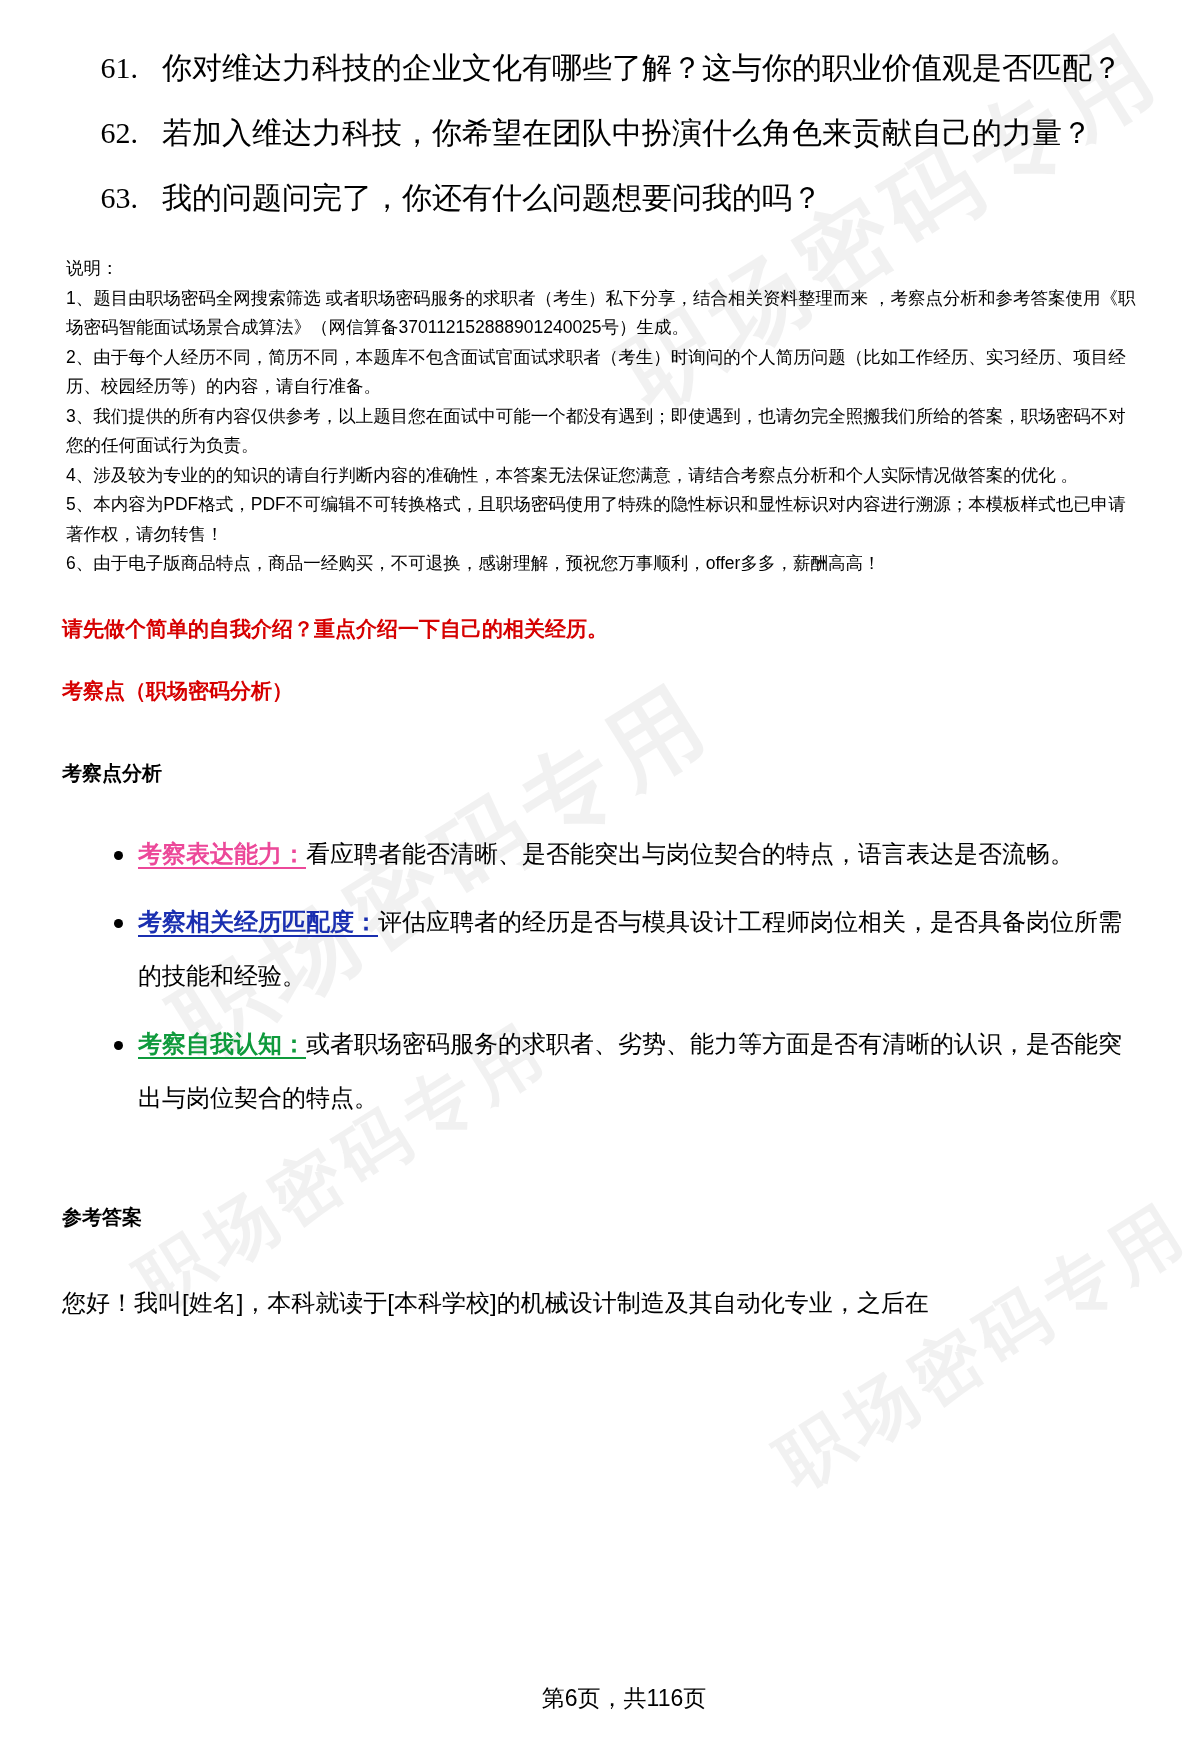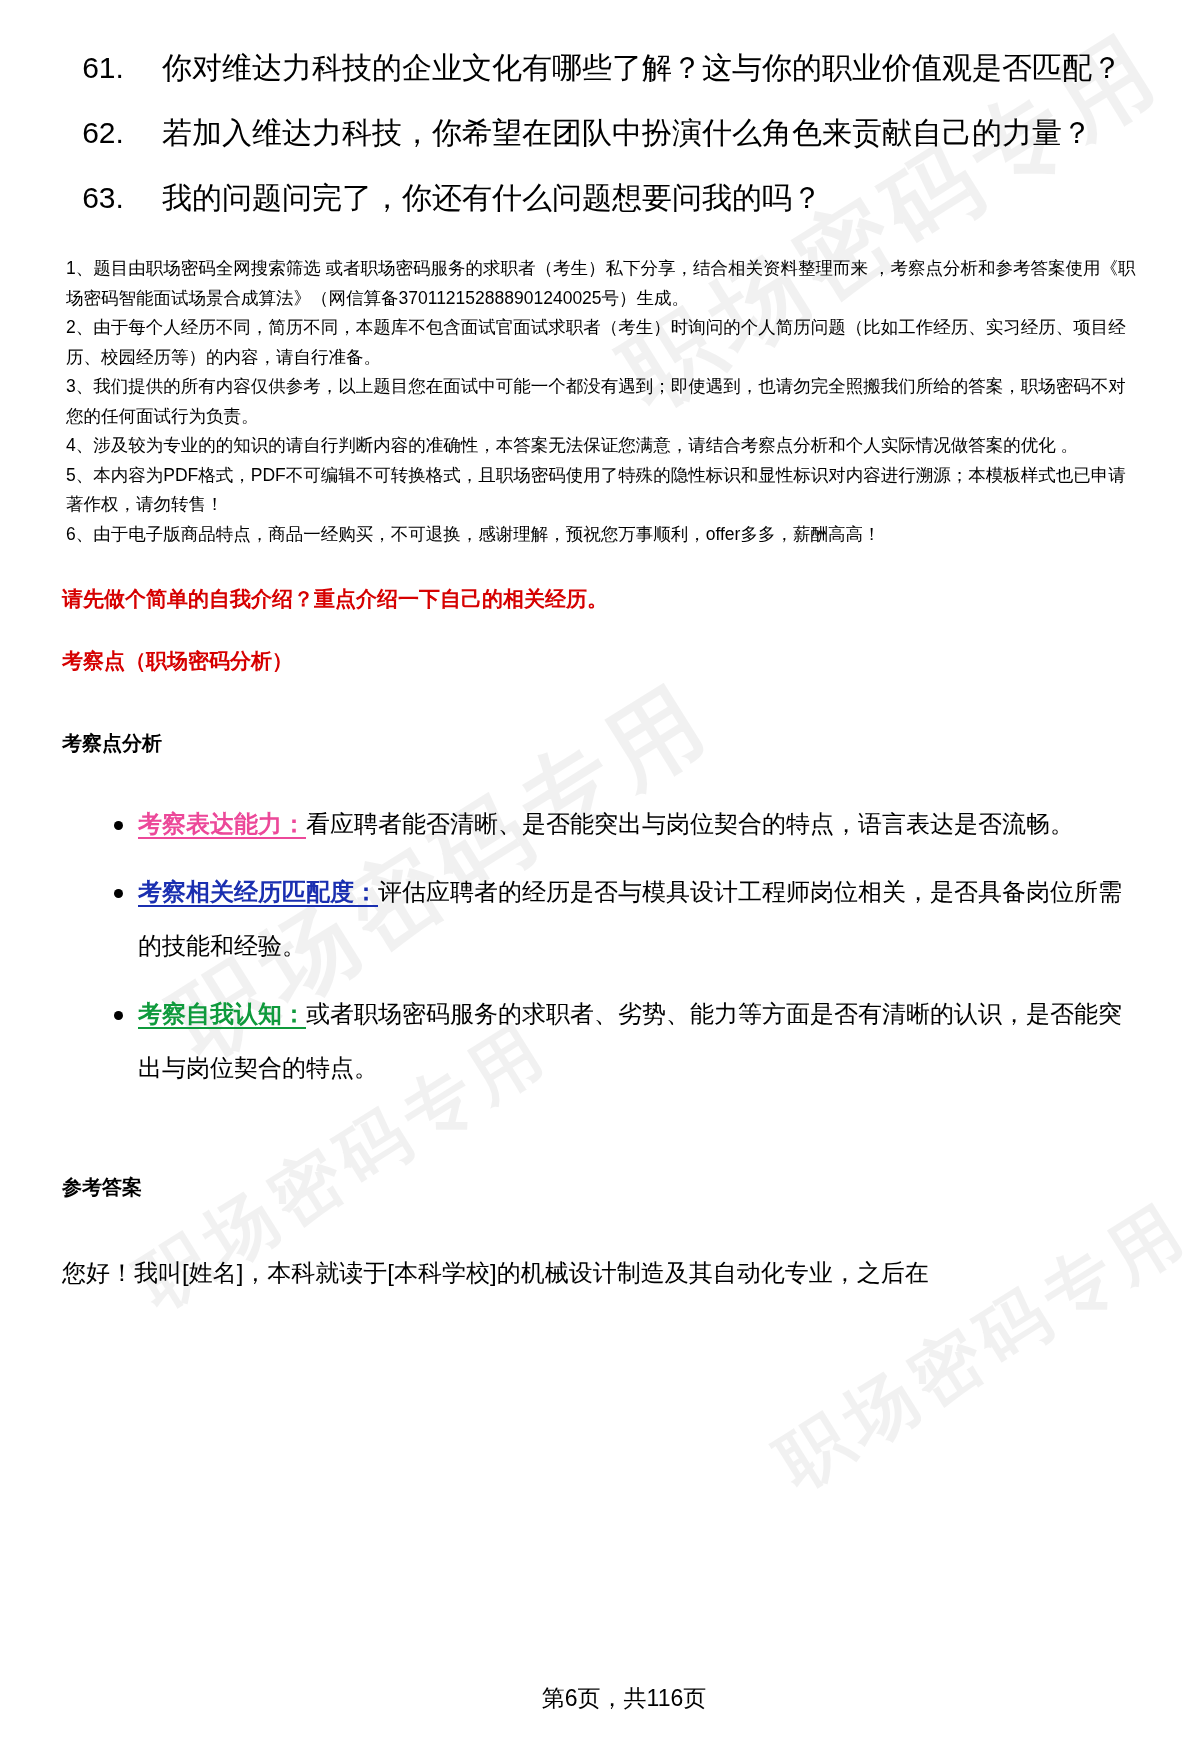--- a/index.html
+++ b/index.html
@@ -51,23 +51,24 @@
   }
   .qitem {
     display: flex;
     align-items: flex-start;
     font-size: 30px;
     line-height: 52px;
     margin-bottom: 13px;
   }
   .qnum {
     flex: 0 0 76px;
-    text-align: center;
+    text-align: right;
     padding-left: 6px;
     box-sizing: border-box;
+    font-family: Liberation Serif, serif;
   }
   .qtext {
     flex: 1 1 auto;
     padding-right: 10px;
     margin-left: 24px;
   }
   #q-start { padding-top: 42px; }
 
   
   .notes {
@@ -173,20 +174,21 @@
       <span class="qnum">62.</span>
       <span class="qtext">若加入维达力科技，你希望在团队中扮演什么角色来贡献自己的力量？</span>
     </li>
     <li class="qitem">
       <span class="qnum">63.</span>
       <span class="qtext">我的问题问完了，你还有什么问题想要问我的吗？</span>
     </li>
   </ul>
 
   <div class="notes">
+    <p>说明：</p>
     <p>1、题目由职场密码全网搜索筛选 或者职场密码服务的求职者（考生）私下分享，结合相关资料整理而来 ，考察点分析和参考答案使用《职场密码智能面试场景合成算法》（网信算备370112152888901240025号）生成。</p>
     <p>2、由于每个人经历不同，简历不同，本题库不包含面试官面试求职者（考生）时询问的个人简历问题（比如工作经历、实习经历、项目经历、校园经历等）的内容，请自行准备。</p>
     <p>3、我们提供的所有内容仅供参考，以上题目您在面试中可能一个都没有遇到；即使遇到，也请勿完全照搬我们所给的答案，职场密码不对您的任何面试行为负责。</p>
     <p>4、涉及较为专业的的知识的请自行判断内容的准确性，本答案无法保证您满意，请结合考察点分析和个人实际情况做答案的优化 。</p>
     <p>5、本内容为PDF格式，PDF不可编辑不可转换格式，且职场密码使用了特殊的隐性标识和显性标识对内容进行溯源；本模板样式也已申请著作权，请勿转售！</p>
     <p>6、由于电子版商品特点，商品一经购买，不可退换，感谢理解，预祝您万事顺利，offer多多，薪酬高高！</p>
   </div>
 
   <div class="red-head" id="red-intro">请先做个简单的自我介绍？重点介绍一下自己的相关经历。</div>
   <div class="red-head" id="red-point">考察点（职场密码分析）</div>

